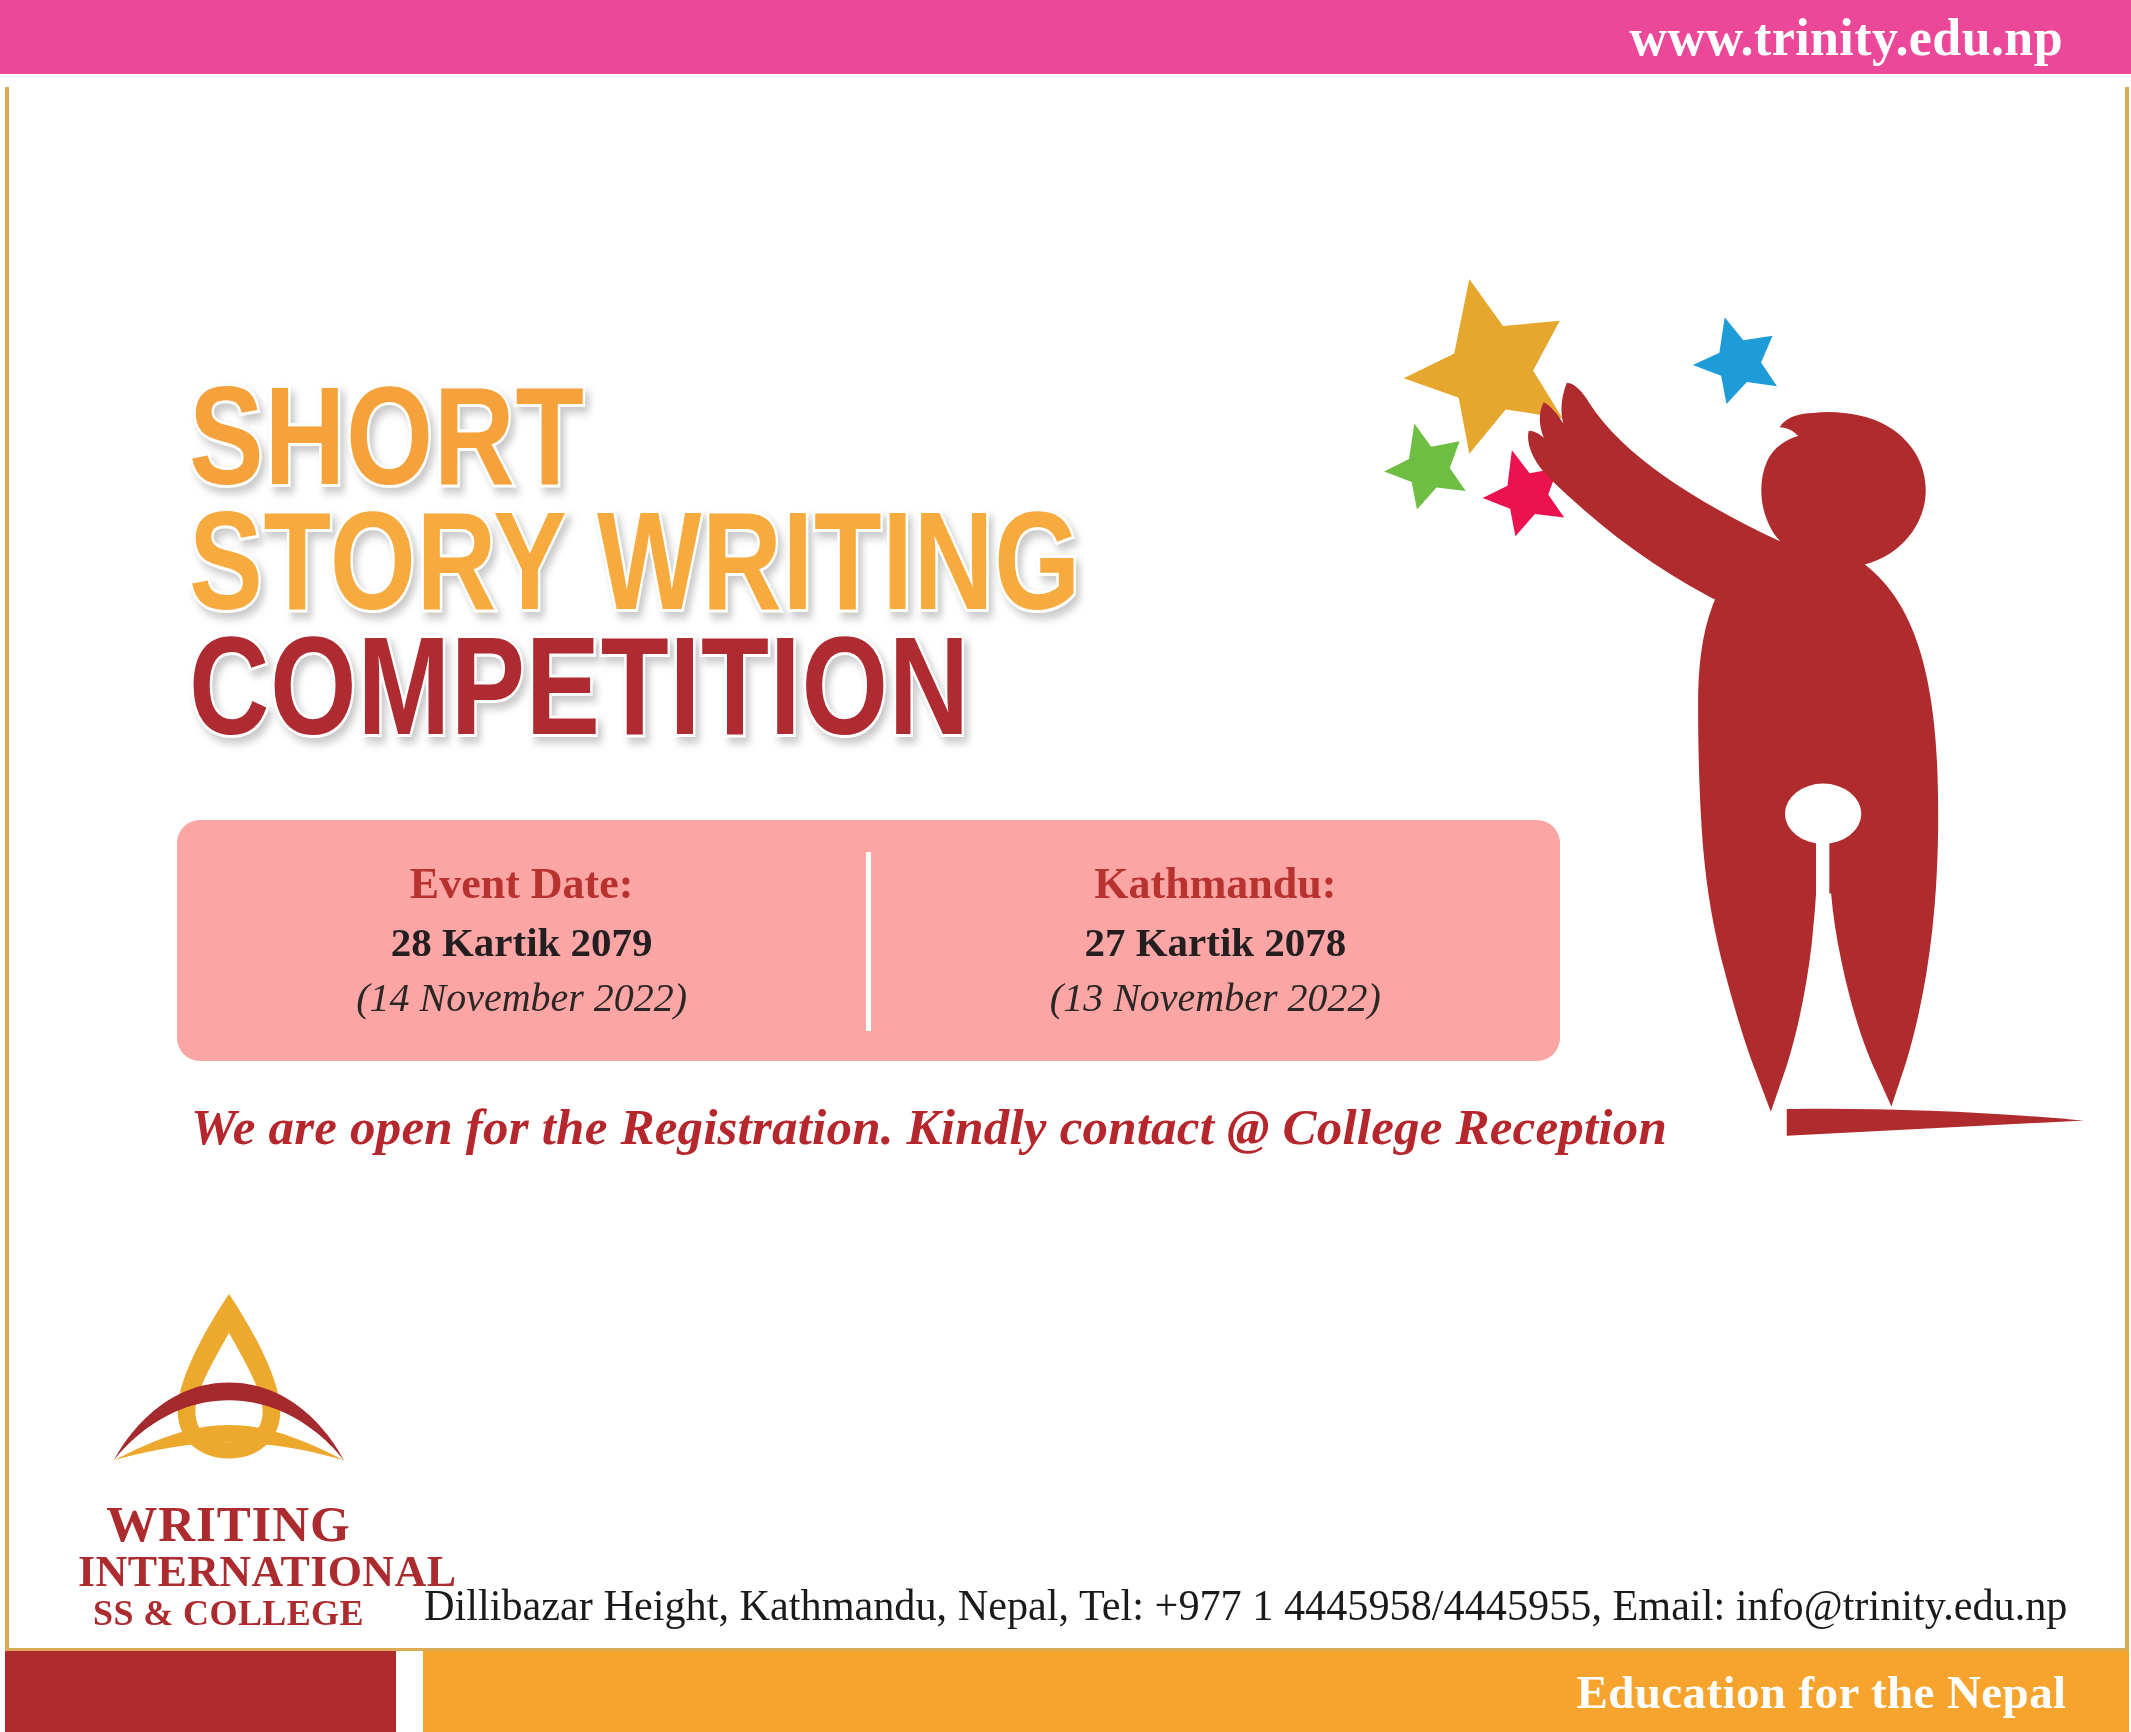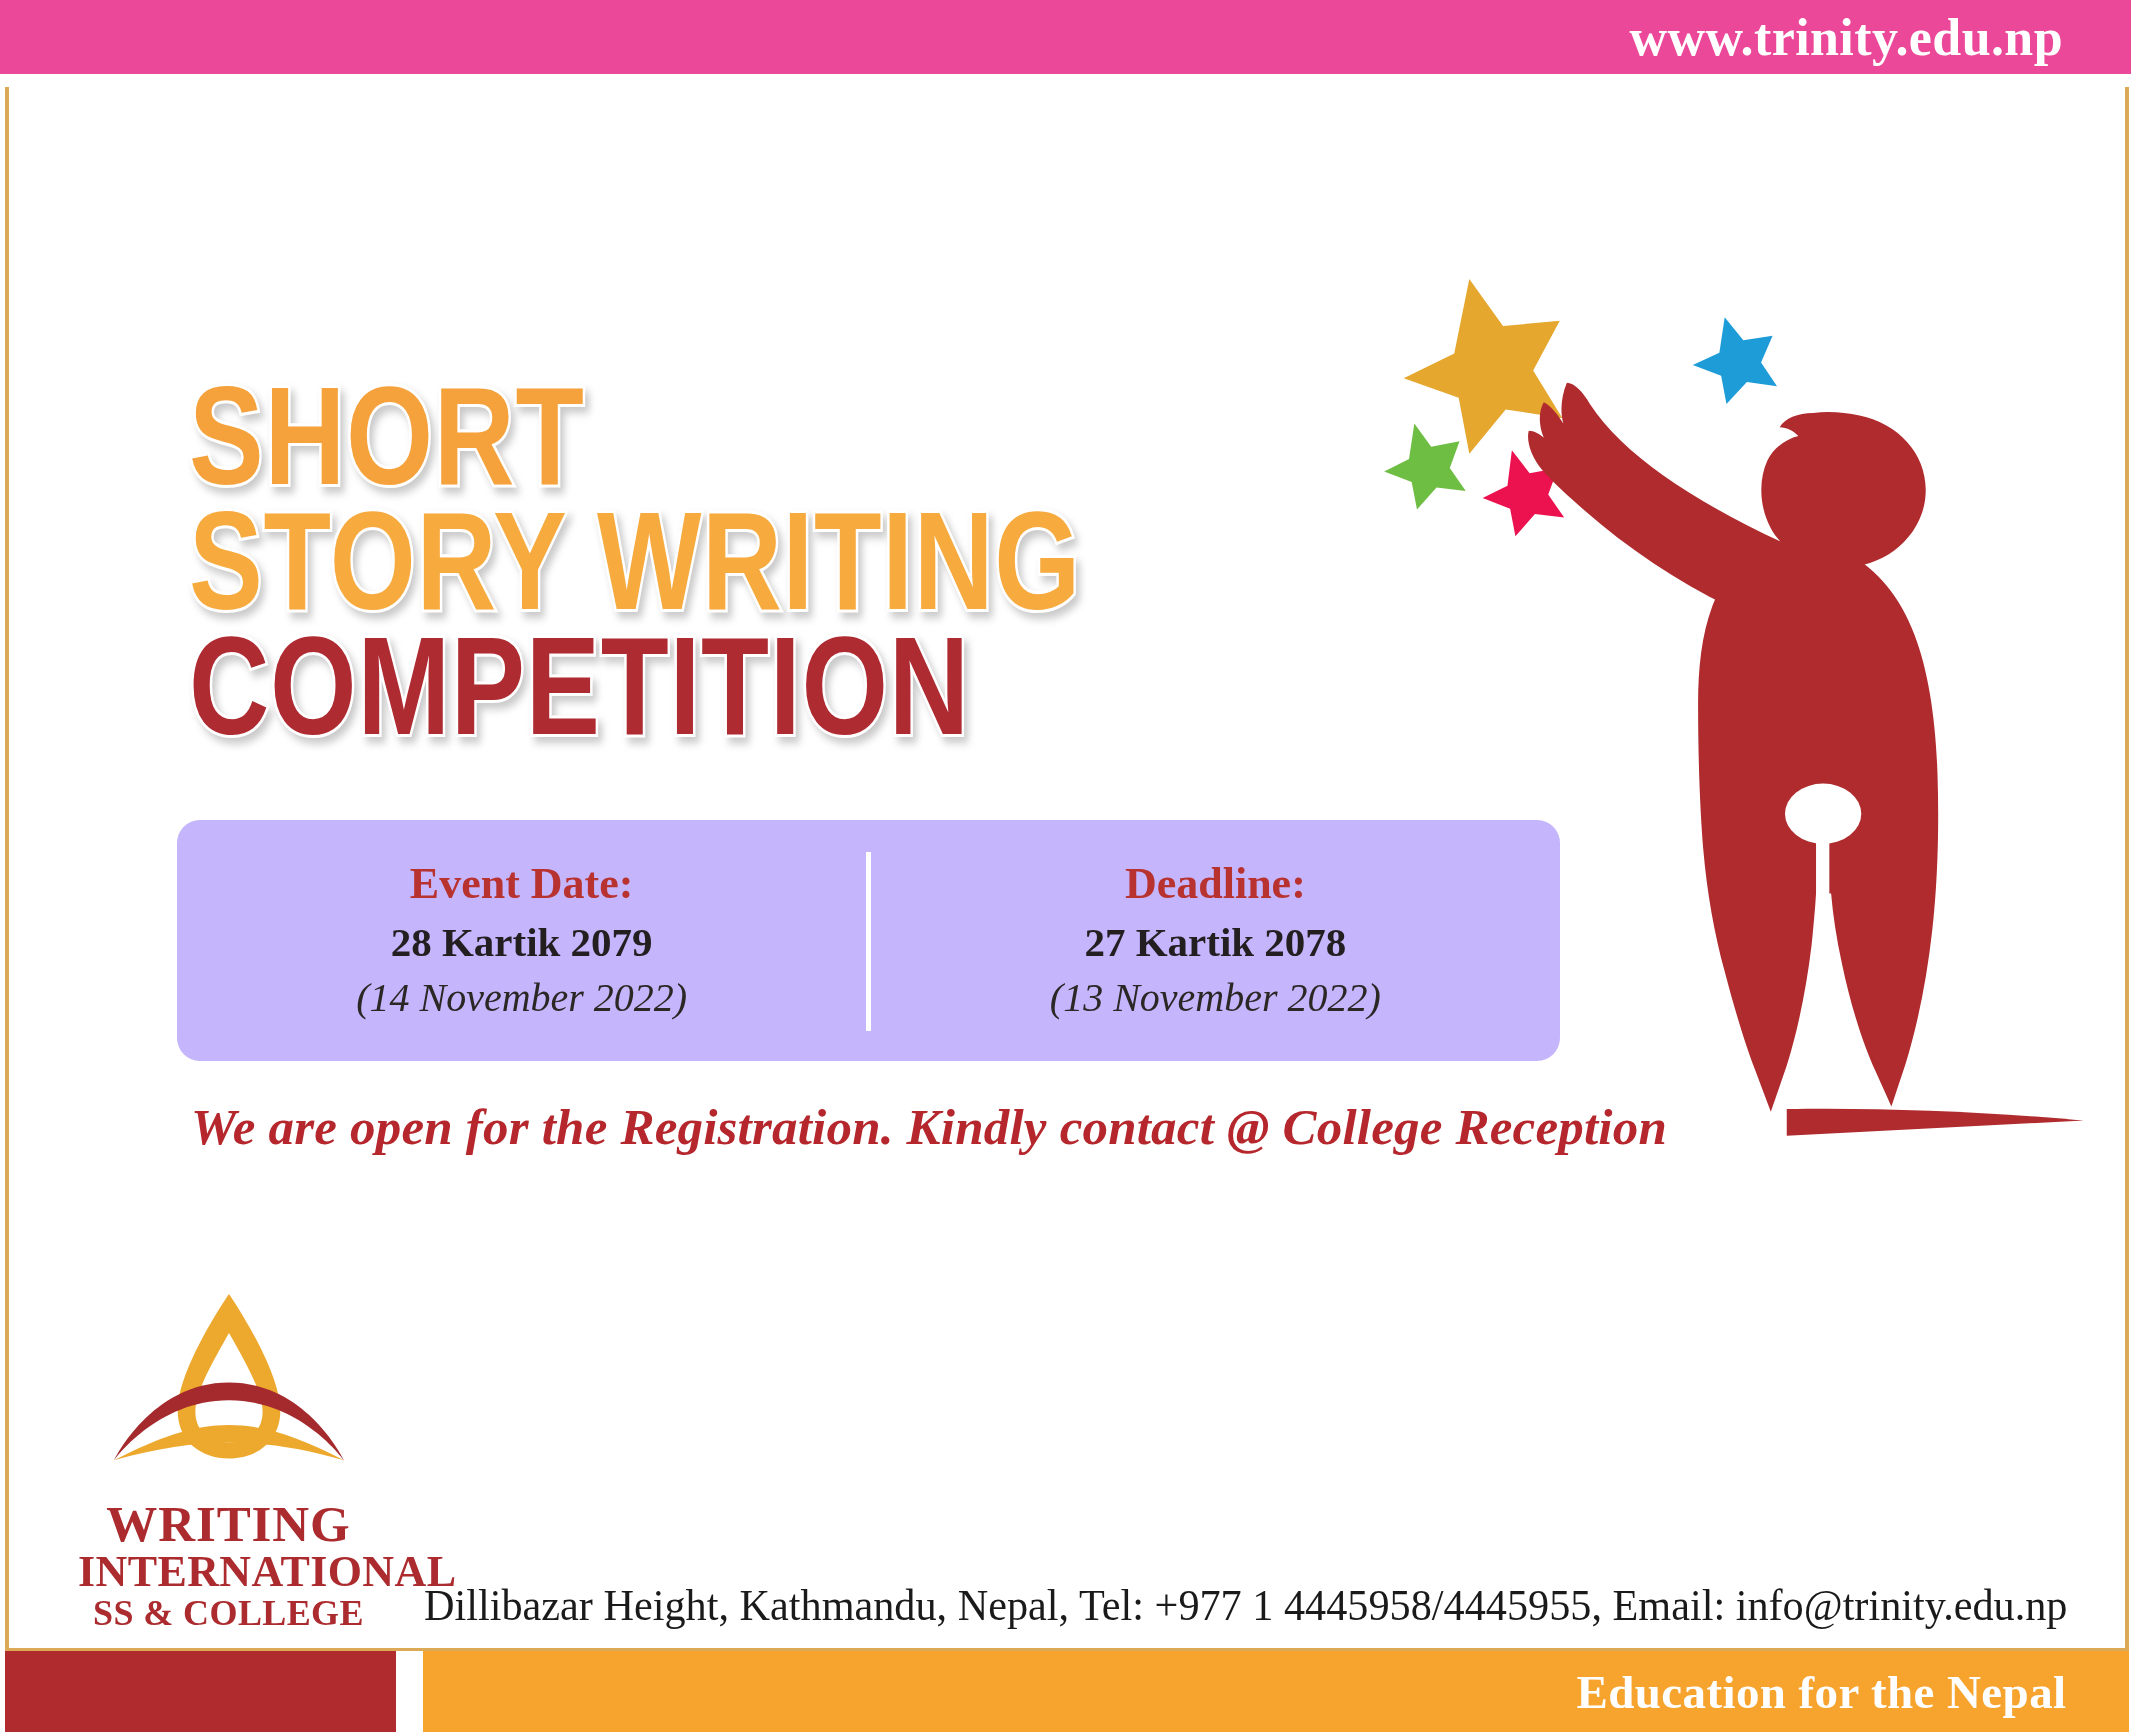--- a/index.html
+++ b/index.html
@@ -107,21 +107,21 @@
     margin-top: -5.3px;
   }
 
   
   .info-panel {
     position: absolute;
     left: 177px;
     top: 820px;
     width: 1383px;
     height: 241px;
-    background: #c4b5fd;
+    background: #fca5a5;
     border-radius: 23px;
     display: flex;
     align-items: stretch;
   }
   .info-col {
     flex: 1 1 0;
     display: flex;
     flex-direction: column;
     align-items: center;
     justify-content: center;
@@ -344,21 +344,21 @@
   </div>
 
   <div class="info-panel">
     <div class="info-col">
       <div class="info-label">Event Date:</div>
       <div class="info-date">28 Kartik 2079</div>
       <div class="info-date-alt">(14 November 2022)</div>
     </div>
     <div class="info-divider"></div>
     <div class="info-col">
-      <div class="info-label">Deadline:</div>
+      <div class="info-label">Kathmandu:</div>
       <div class="info-date">27 Kartik 2078</div>
       <div class="info-date-alt">(13 November 2022)</div>
     </div>
   </div>
 
   <div class="reg-note">We are open for the Registration. Kindly contact @ College Reception</div>
 
   <div class="logo-block">
     <svg class="logo-mark" viewBox="0 0 300 225" xmlns="http://www.w3.org/2000/svg">
 

